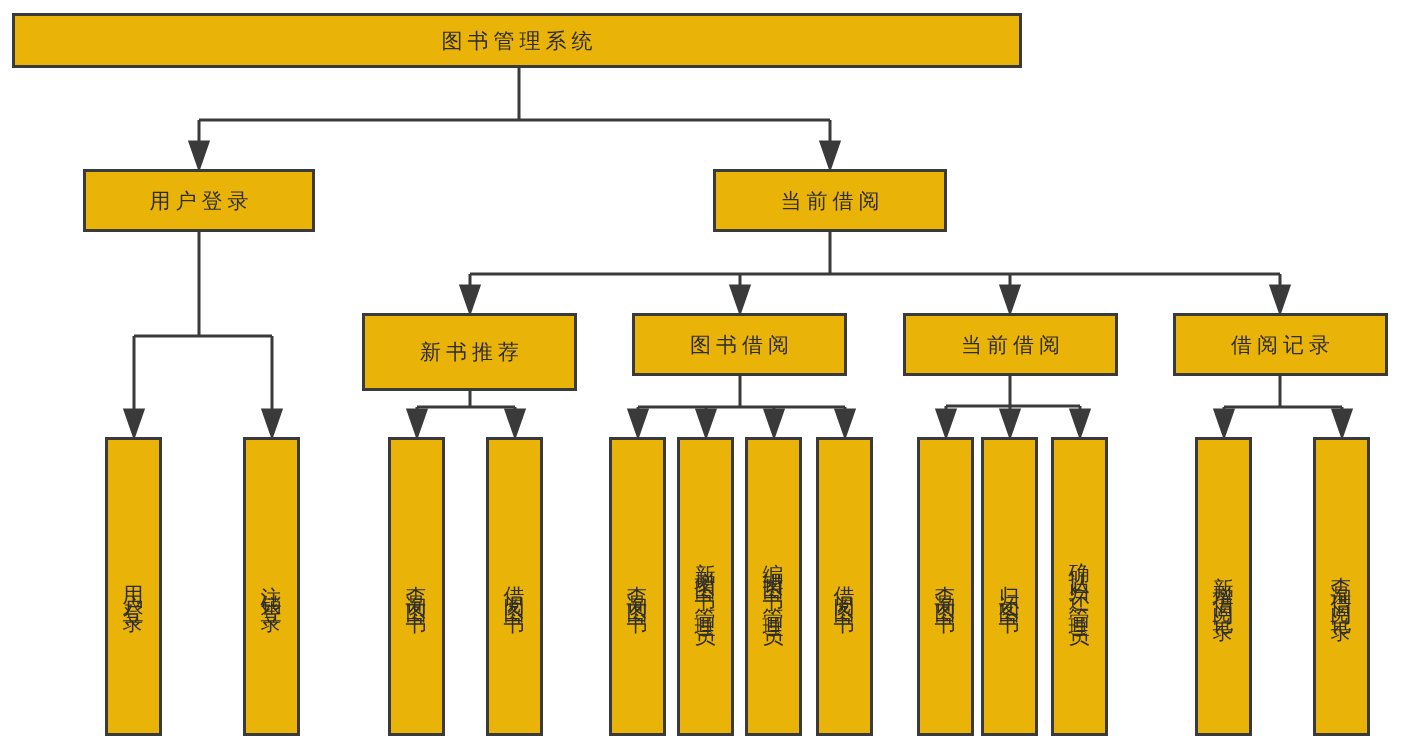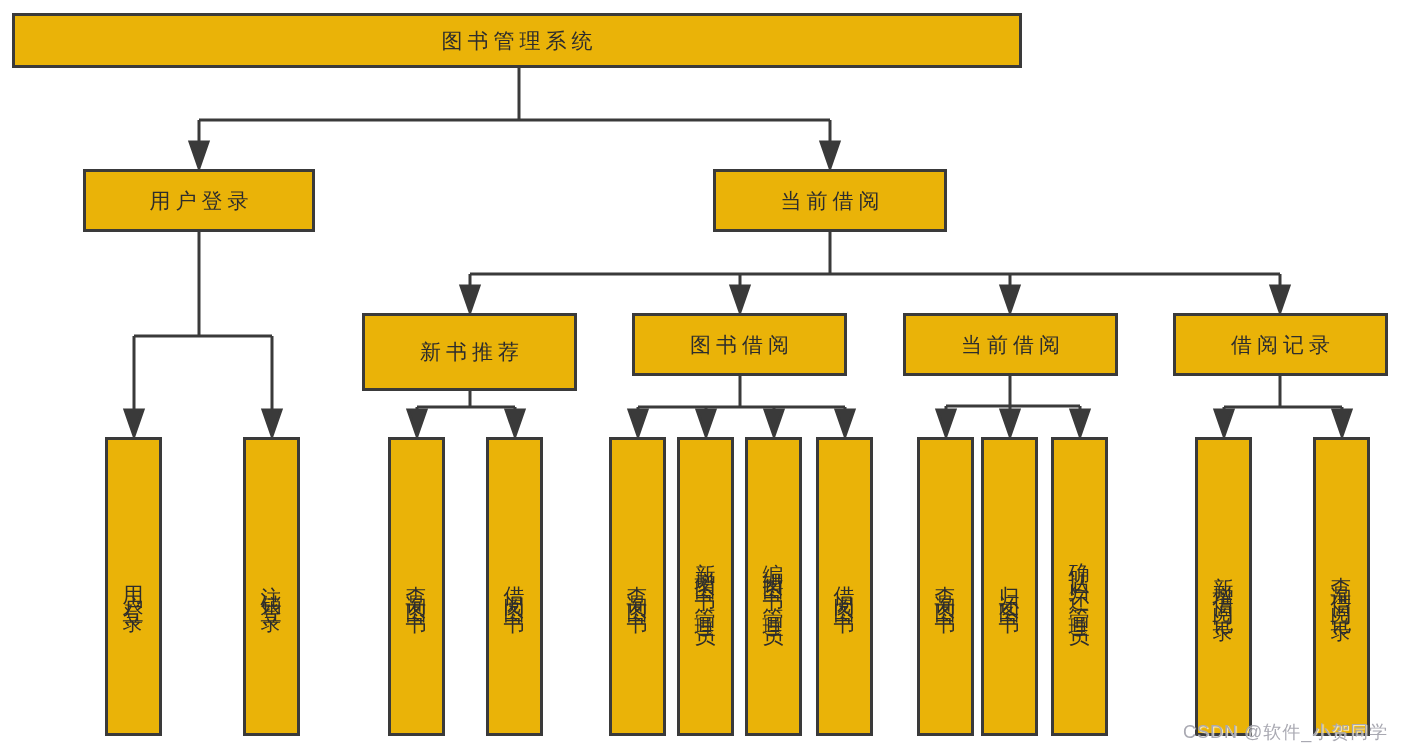--- a/index.html
+++ b/index.html
@@ -201,14 +201,13 @@
     <span>确认归还（管理员）</span>
   </div>
 
   <div class="node leaf" id="leaf-5-1">
     <span>新增借阅记录</span>
   </div>
   <div class="node leaf" id="leaf-5-2">
     <span>查询借阅记录</span>
   </div>
 
-  <div class="watermark">CSDN @软件_小贺同学</div>
 </div>
 
 </body></html>

